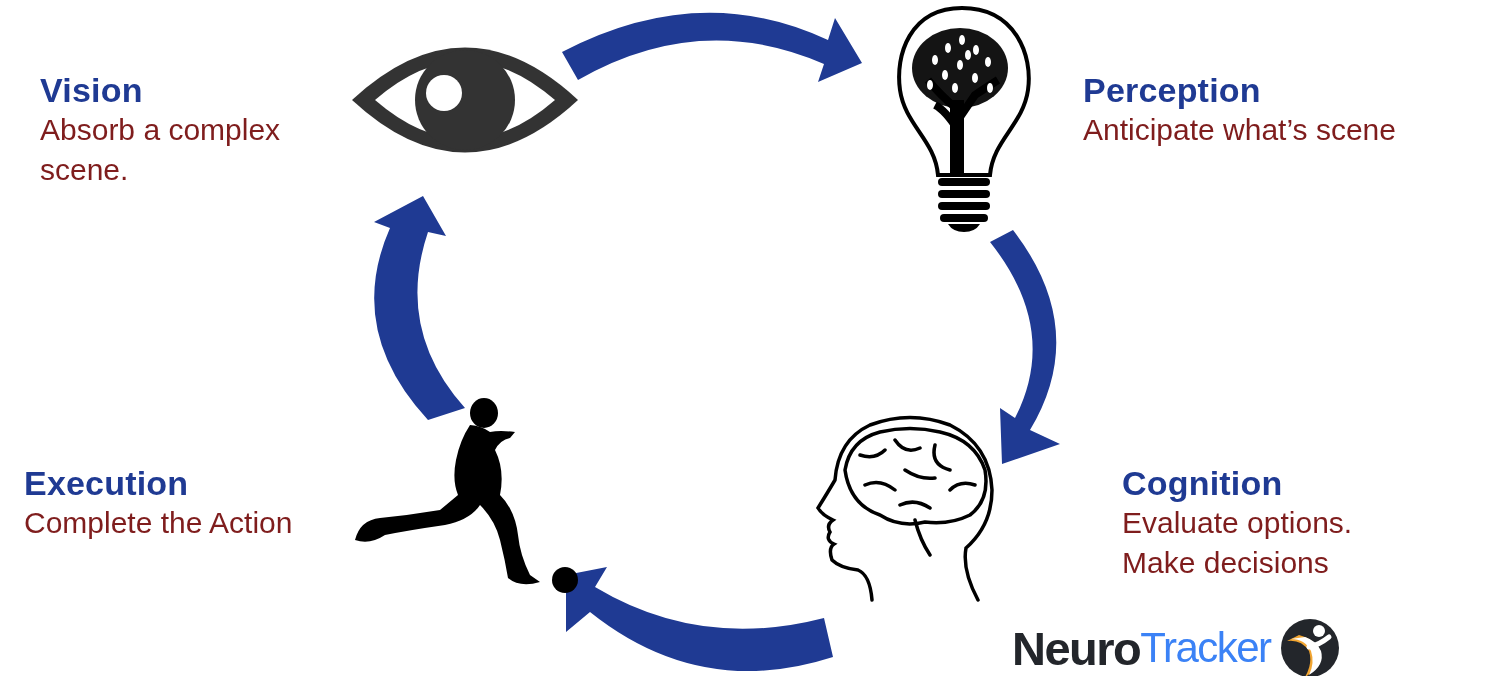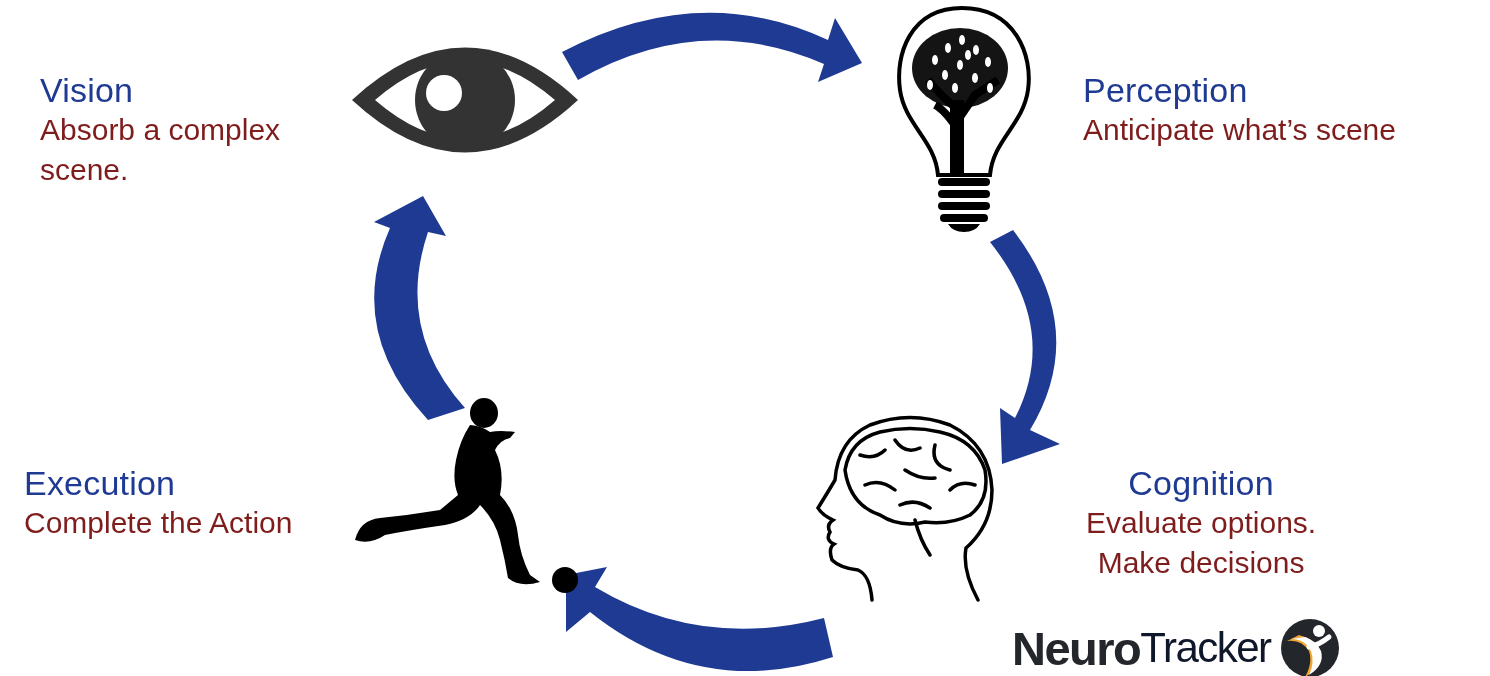--- a/index.html
+++ b/index.html
@@ -1,24 +1,24 @@
 <!DOCTYPE html>
 <html><head>
 <meta charset="utf-8">
 <style>
   html,body{margin:0;padding:0;background:#ffffff;}
   body{width:1490px;height:676px;position:relative;overflow:hidden;font-family:"Liberation Sans",sans-serif;}
   .stage{position:absolute;left:0;top:0;width:1490px;height:676px;}
   .label{position:absolute;}
-  .label .title{color:#1f3a93;font-weight:normal;font-size:34px;line-height:40px;letter-spacing:0.2px;}
+  .label .title{color:#1f3a93;font-weight:bold;font-size:34px;line-height:40px;letter-spacing:0.2px;}
   .label .desc{color:#7f1d1d;font-size:30px;line-height:40px;white-space:nowrap;}
   svg{position:absolute;left:0;top:0;}
   .logo{position:absolute;left:1012px;top:618px;height:60px;display:flex;align-items:center;}
   .logo .neuro{font-weight:bold;font-size:47px;color:#23262b;letter-spacing:-1.5px;}
-  .logo .tracker{font-size:42px;color:#0f172a;letter-spacing:-1.5px;font-weight:normal;}
+  .logo .tracker{font-size:42px;color:#3b82f6;letter-spacing:-1.5px;font-weight:normal;}
 </style>
 </head>
 <body>
 
 <div class="stage">
 
   <svg width="1490" height="676" viewBox="0 0 1490 676">
 
     <g>
       <path d="M562,52 Q700,-20 828,40 L835,18 L862,63 L818,82 L824,64 Q700,10 578,80 Z" fill="#1f3a93"></path>
@@ -88,21 +88,21 @@
     <div class="title">Vision</div>
     <div class="desc">Absorb a complex</div>
     <div class="desc">scene.</div>
   </div>
 
   <div class="label" style="left:1083px;top:70px;">
     <div class="title">Perception</div>
     <div class="desc">Anticipate what’s scene</div>
   </div>
 
-  <div class="label" style="left:1086px;top:463px;text-align:center;">
+  <div class="label" style="left:1122px;top:463px;">
     <div class="title">Cognition</div>
     <div class="desc">Evaluate options.</div>
     <div class="desc">Make decisions</div>
   </div>
 
   <div class="label" style="left:24px;top:463px;">
     <div class="title">Execution</div>
     <div class="desc">Complete the Action</div>
   </div>
 

